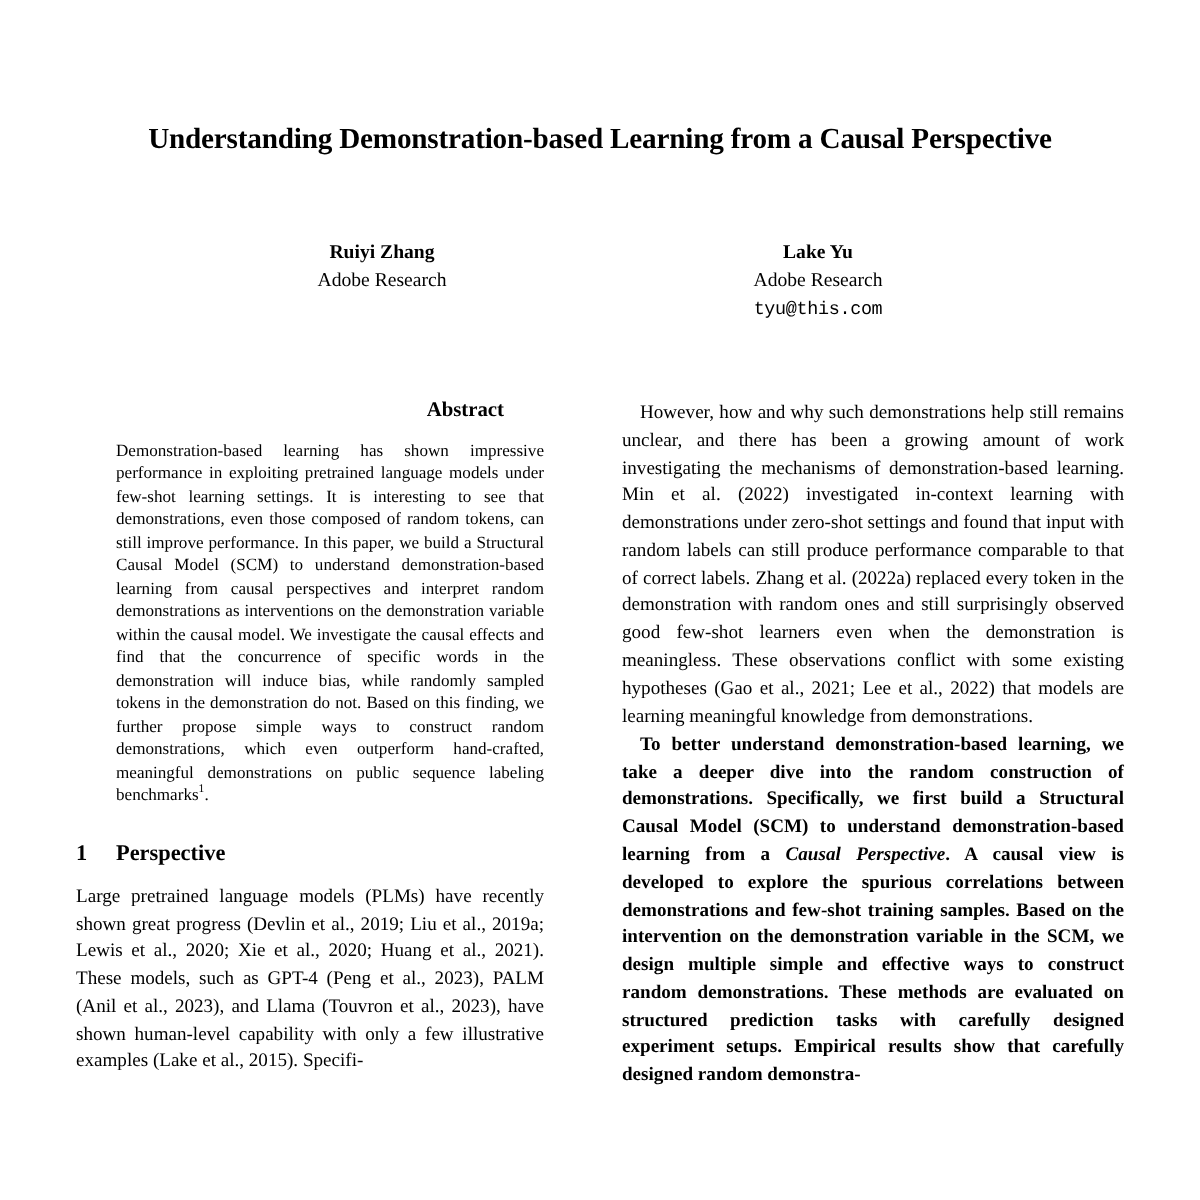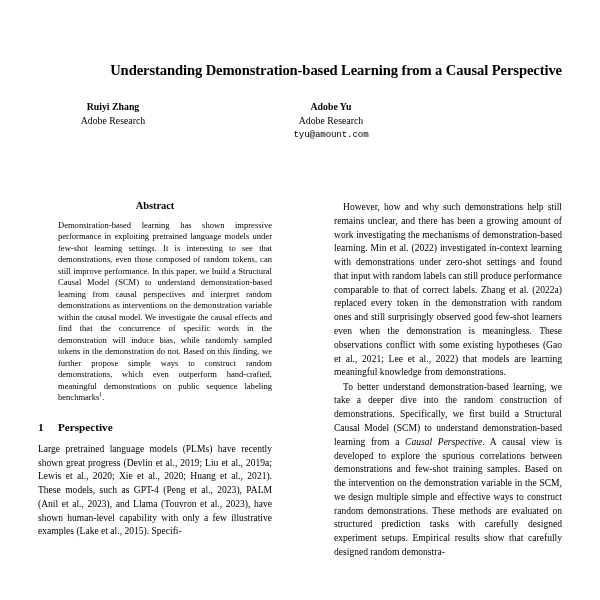--- a/index.html
+++ b/index.html
@@ -21,35 +21,35 @@
     position: relative;
     box-sizing: border-box;
   }
 
   
   .title {
     position: absolute;
     top: 62px;
     left: 38px;
     width: 524px;
-    text-align: right;
+    text-align: center;
     font-size: 14.6px;
     font-weight: bold;
     letter-spacing: -0.1px;
     line-height: 1.2;
   }
 
   
   .authors {
     position: absolute;
-    top: 100px;
+    top: 120px;
     left: 38px;
     width: 524px;
     display: flex;
-    justify-content: flex-start;
+    justify-content: center;
     gap: 68px;
   }
   .author-block {
     text-align: center;
     width: 150px;
   }
   .author-name {
     font-size: 9.8px;
     font-weight: bold;
     line-height: 1.42;
@@ -74,21 +74,21 @@
     width: 234px;
   }
   .col-right {
     position: absolute;
     top: 200px;
     left: 311px;
     width: 251px;
   }
 
   .abstract-head {
-    text-align: center;
+    text-align: right;
     font-size: 10.4px;
     font-weight: bold;
     margin: 0 0 9px 0;
     padding-left: 20px;
     padding-right: 20px;
   }
   .abstract-body {
     margin: 0 0 0 20px;
     width: 214px;
     font-size: 8.55px;
@@ -114,22 +114,22 @@
   .body-p {
     font-size: 9.55px;
     line-height: 1.445;
     text-align: justify;
     text-justify: inter-word;
     margin: 0;
     hyphens: manual;
   }
   .body-p + .body-p { text-indent: 9px; }
 
-  .col-right .body-p { text-indent: 9px; margin-left: 23px; }
-  .col-right .body-p + .body-p { margin-top: 0.5px; }
+  .col-right .body-p { text-indent: 9px; }
+  .col-right .body-p + .body-p { margin-top: 0.5px; font-weight: bold; }
 
   sup {
     font-size: 0.68em;
     vertical-align: super;
     line-height: 0;
   }
   i { font-style: italic; }
 </style>
 </head>
 <body>
@@ -137,23 +137,23 @@
 <div class="page">
 
   <div class="title">Understanding Demonstration-based Learning from a Causal Perspective</div>
 
   <div class="authors">
     <div class="author-block">
       <div class="author-name">Ruiyi Zhang</div>
       <div class="author-affil">Adobe Research</div>
     </div>
     <div class="author-block">
-      <div class="author-name">Adobe Yu</div>
+      <div class="author-name">Lake Yu</div>
       <div class="author-affil">Adobe Research</div>
-      <div class="author-email">tyu@amount.com</div>
+      <div class="author-email">tyu@this.com</div>
     </div>
   </div>
 
   <div class="col-left">
 
     <div class="abstract-head">Abstract</div>
 
     <div class="abstract-body">
       <p><span>Demonstration-based learning has shown impressive performance in exploiting pretrained language models under few-shot learning settings. It is interesting to see that demonstrations, even those composed of random tokens, can still improve performance. In this paper, we build a Structural Causal Model (SCM) to understand demonstration-based learning from causal perspectives and interpret random demonstrations as interventions on the demonstration variable within the causal model. We investigate the causal effects and find that the concurrence of specific words in the demonstration will induce bias, while randomly sampled tokens in the demonstration do not. Based on this finding, we further propose simple ways to construct random demonstrations, which even outperform hand-crafted, meaningful demonstrations on public sequence labeling benchmarks</span><sup>1</sup><span>.</span></p>
     </div>

